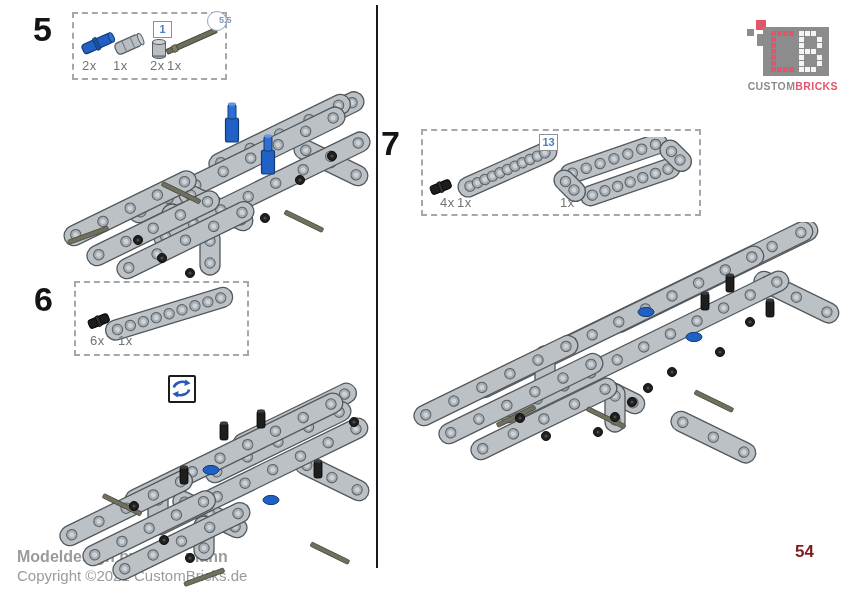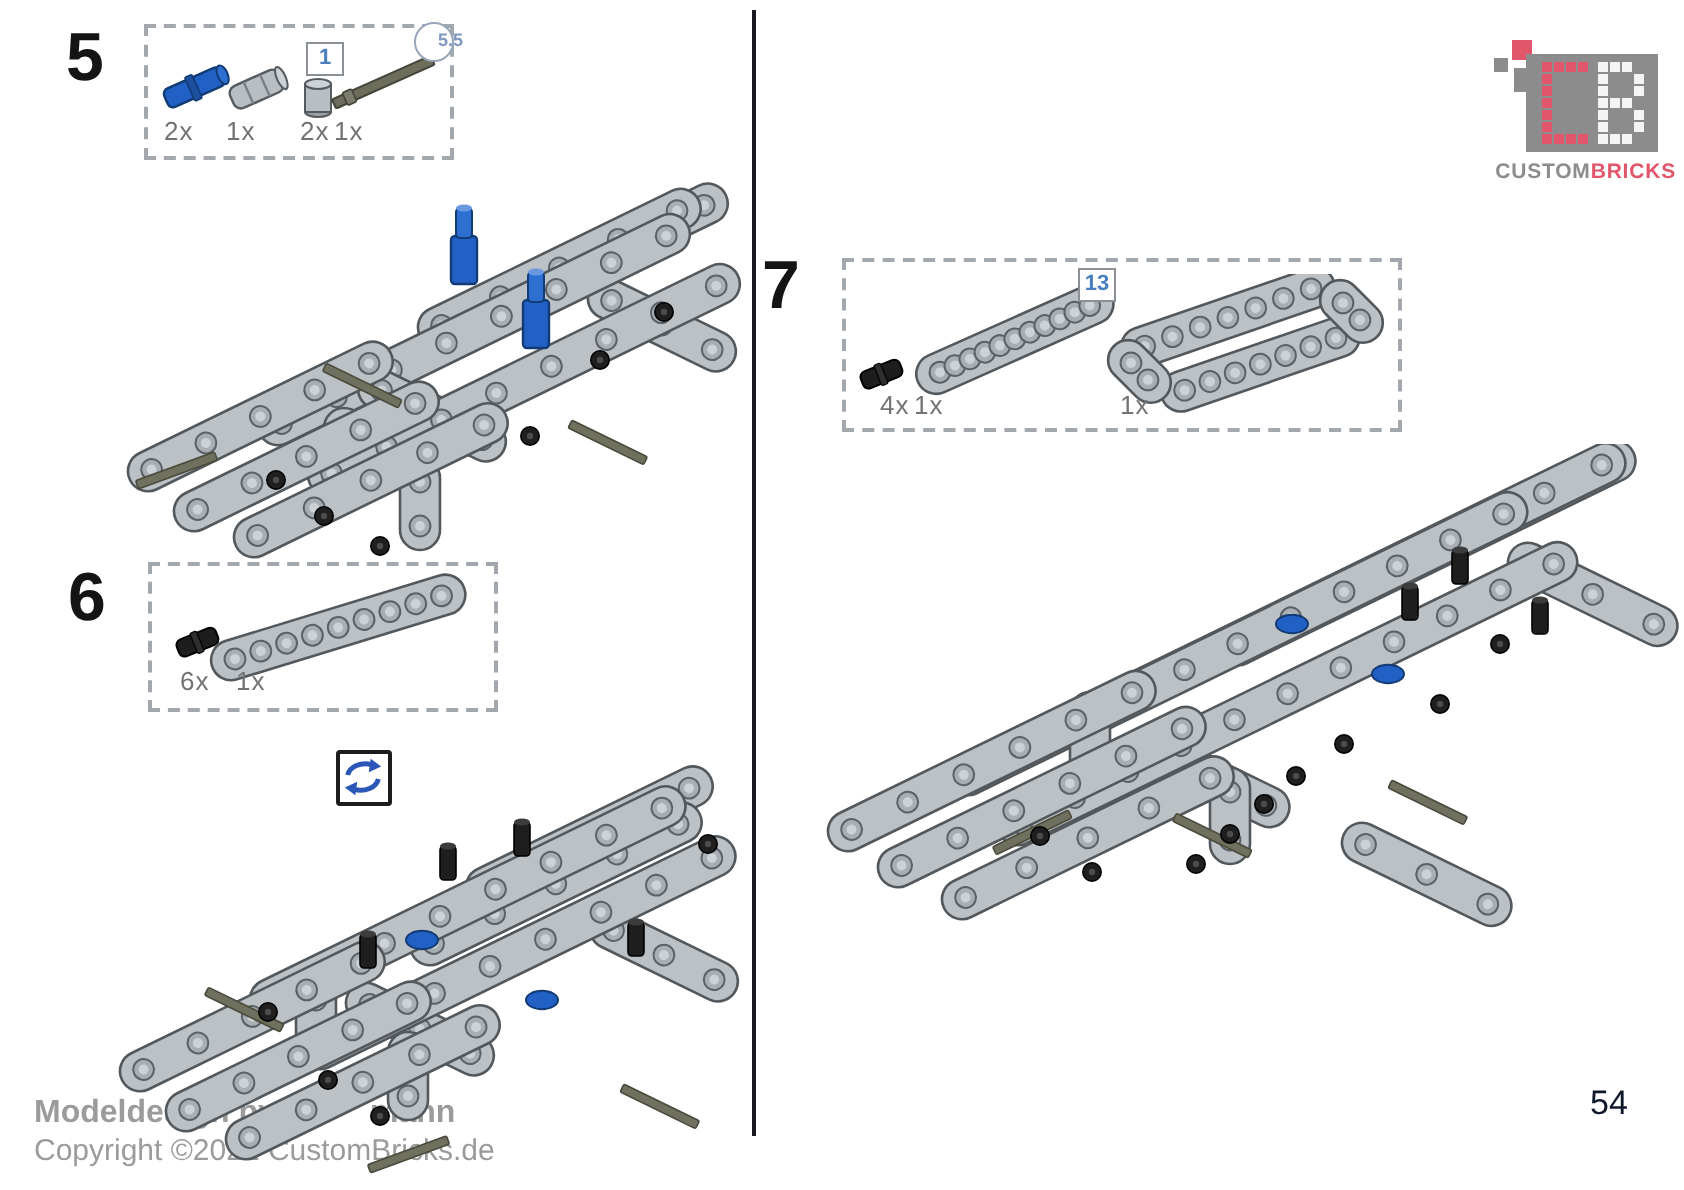--- a/index.html
+++ b/index.html
@@ -28,21 +28,21 @@
   .lg-custom{color:#8c8c8c;}
   .lg-bricks{color:#e2566b;}
   
   .rotbox{position:absolute;left:168px;top:375px;width:28px;height:28px;box-sizing:border-box;
           border:2.5px solid #1c1c1c;border-radius:2px;background:#fff;z-index:8;}
   
   .md{position:absolute;left:17px;top:548px;font-size:16px;font-weight:bold;color:#9b9b9b;z-index:4;}
   .md2{position:absolute;left:185px;top:548px;font-size:16px;font-weight:bold;color:#9b9b9b;z-index:4;}
   .cp{position:absolute;left:17px;top:567px;font-size:15px;color:#9b9b9b;z-index:4;}
   .web{position:absolute;left:383px;top:565px;font-size:15px;color:#a9a9a9;z-index:4;}
-  .pageno{position:absolute;left:795px;top:542px;font-size:17px;font-weight:normal;color:#0f172a;z-index:7;}
+  .pageno{position:absolute;left:795px;top:542px;font-size:17px;font-weight:bold;color:#7f1d1d;z-index:7;}
 </style>
 </head>
 <body>
 
 <div class="page">
 
   <div class="divider"></div>
 
   <div class="stepnum" style="left:33px;top:12px;">5</div>
   <div class="pbox" style="left:72px;top:12px;width:151px;height:64px;">

